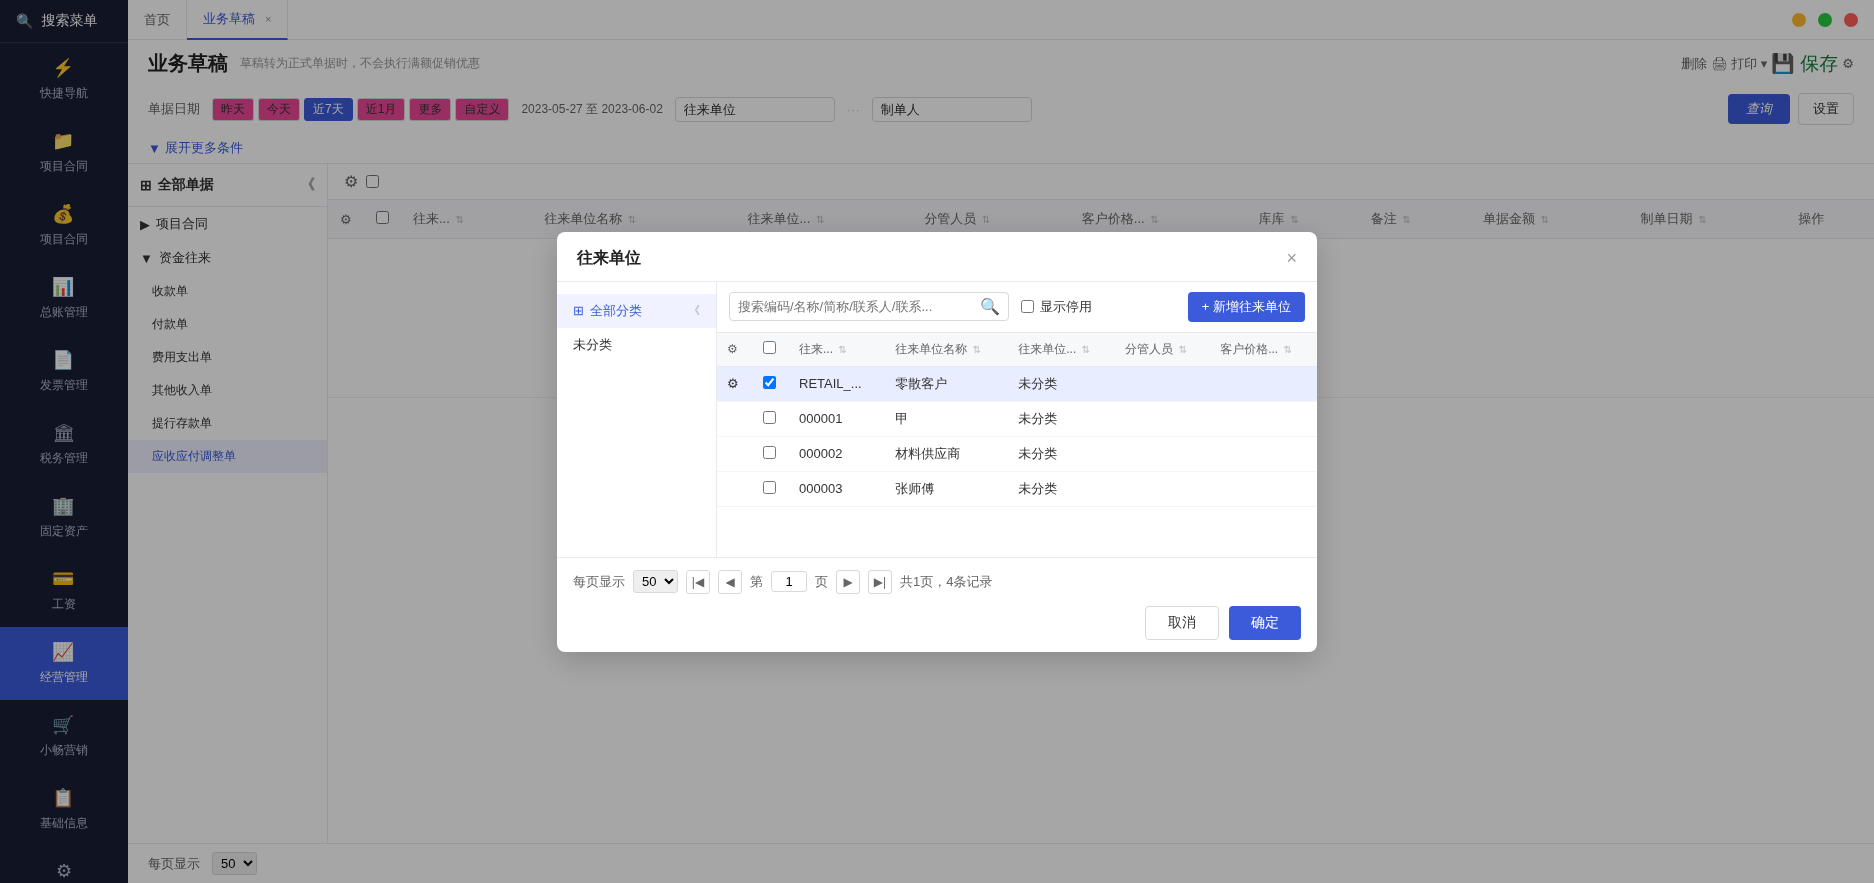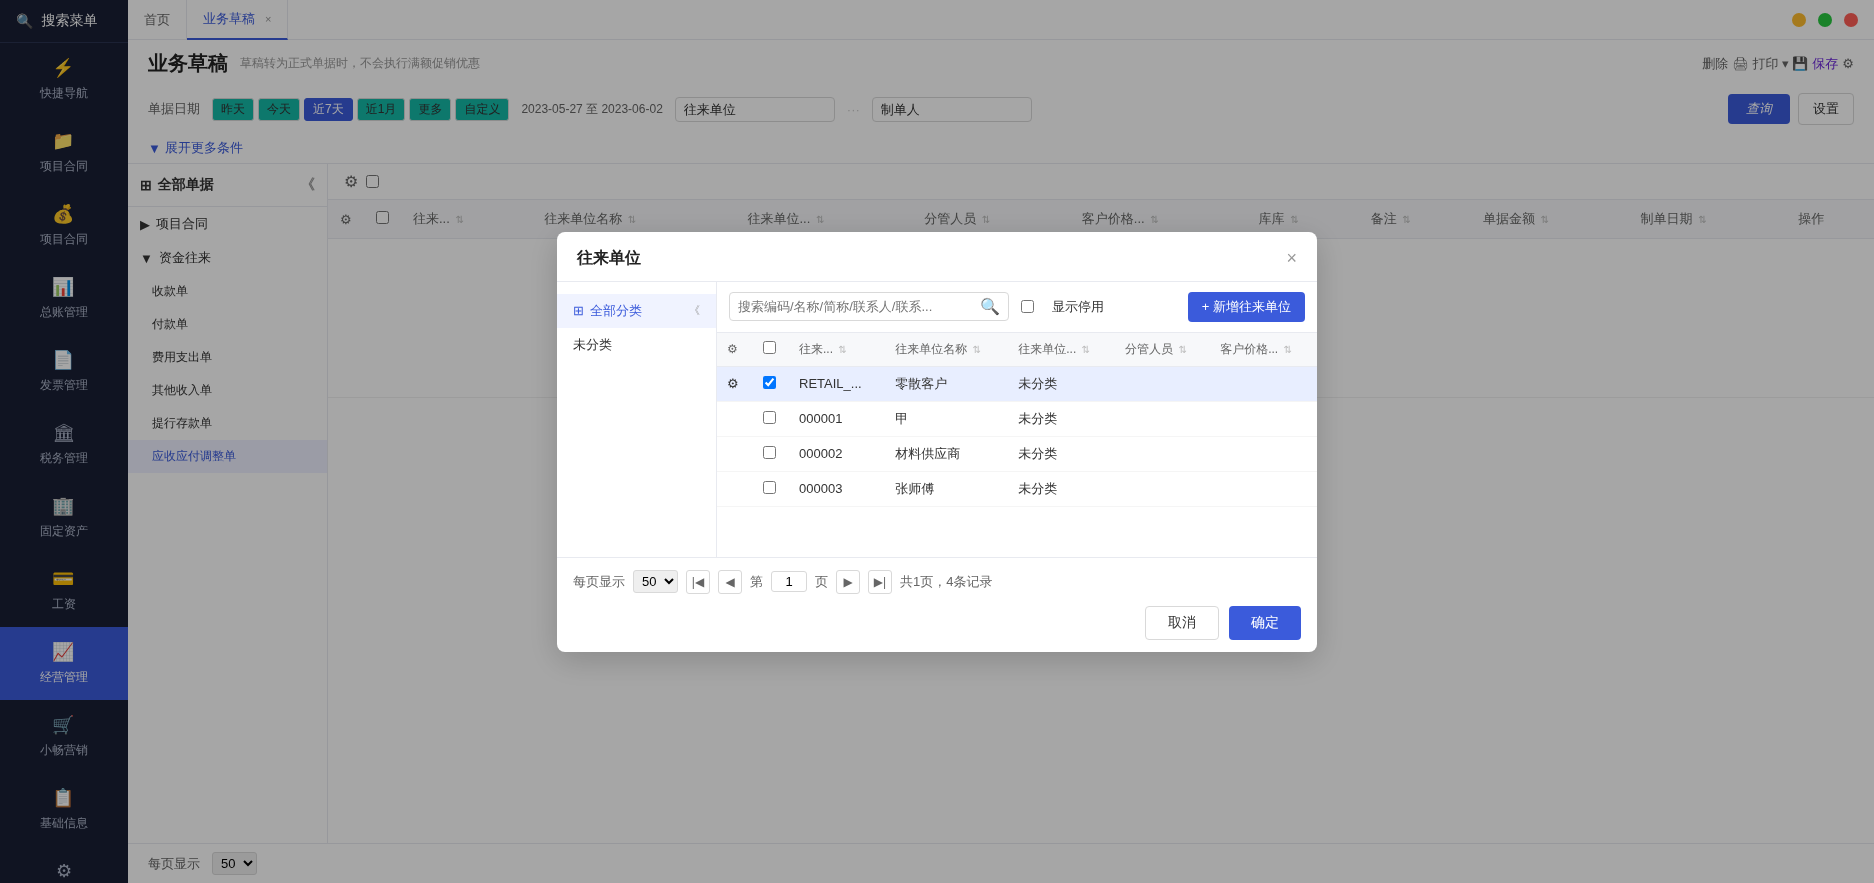--- a/index.html
+++ b/index.html
@@ -112,21 +112,21 @@
       gap: 12px;
       padding: 8px 0;
       font-size: 13px;
     }
     .filter-label { color: #666; font-size: 13px; }
     .filter-date-btns { display: flex; gap: 4px; }
     .filter-date-btn {
       padding: 2px 8px;
       border: 1px solid #d9d9d9;
       border-radius: 3px;
-      background: #14b8a6;
+      background: #ec4899;
       font-size: 12px;
       color: #333;
       cursor: pointer;
     }
     .filter-date-btn.active {
       background: #3b5bdb;
       color: #fff;
       border-color: #3b5bdb;
     }
     .filter-date-range { font-size: 12px; color: #666; }
@@ -290,21 +290,21 @@
       max-width: 280px;
     }
     .modal-search input {
       border: none;
       outline: none;
       font-size: 13px;
       color: #333;
       width: 100%;
       background: transparent;
     }
-    .checkbox-label { display: flex; align-items: center; gap: 18px; font-size: 13px; color: #333; cursor: pointer; }
+    .checkbox-label { display: flex; align-items: center; gap: 6px; font-size: 13px; color: #333; cursor: pointer; }
     .modal-add-btn {
       margin-left: auto;
       background: #3b5bdb;
       color: #fff;
       border: none;
       padding: 6px 14px;
       border-radius: 4px;
       font-size: 13px;
       cursor: pointer;
     }
@@ -444,21 +444,21 @@
     </div>
   </div>
 
   <div class="page-header">
     <div class="page-title-row">
       <span class="page-title">业务草稿</span>
       <span class="page-subtitle">草稿转为正式单据时，不会执行满额促销优惠</span>
       <div style="margin-left:auto; display:flex; gap:4px; align-items:center;">
         <span style="font-size:13px;color:#666;cursor:pointer;">删除</span>
         <span style="font-size:13px;color:#666;cursor:pointer;">🖨 打印 ▾</span>
-        <span style="font-size:13px;color:#6d28d9;cursor:pointer;">💾 保存</span>
+        <span style="font-size:19px;color:#15803d;cursor:pointer;">💾 保存</span>
         <span style="font-size:13px;color:#666;cursor:pointer;">⚙</span>
       </div>
     </div>
     <div class="filter-row">
       <span class="filter-label">单据日期</span>
       <div class="filter-date-btns">
         <button class="filter-date-btn">昨天</button>
         <button class="filter-date-btn">今天</button>
         <button class="filter-date-btn active">近7天</button>
         <button class="filter-date-btn">近1月</button>

